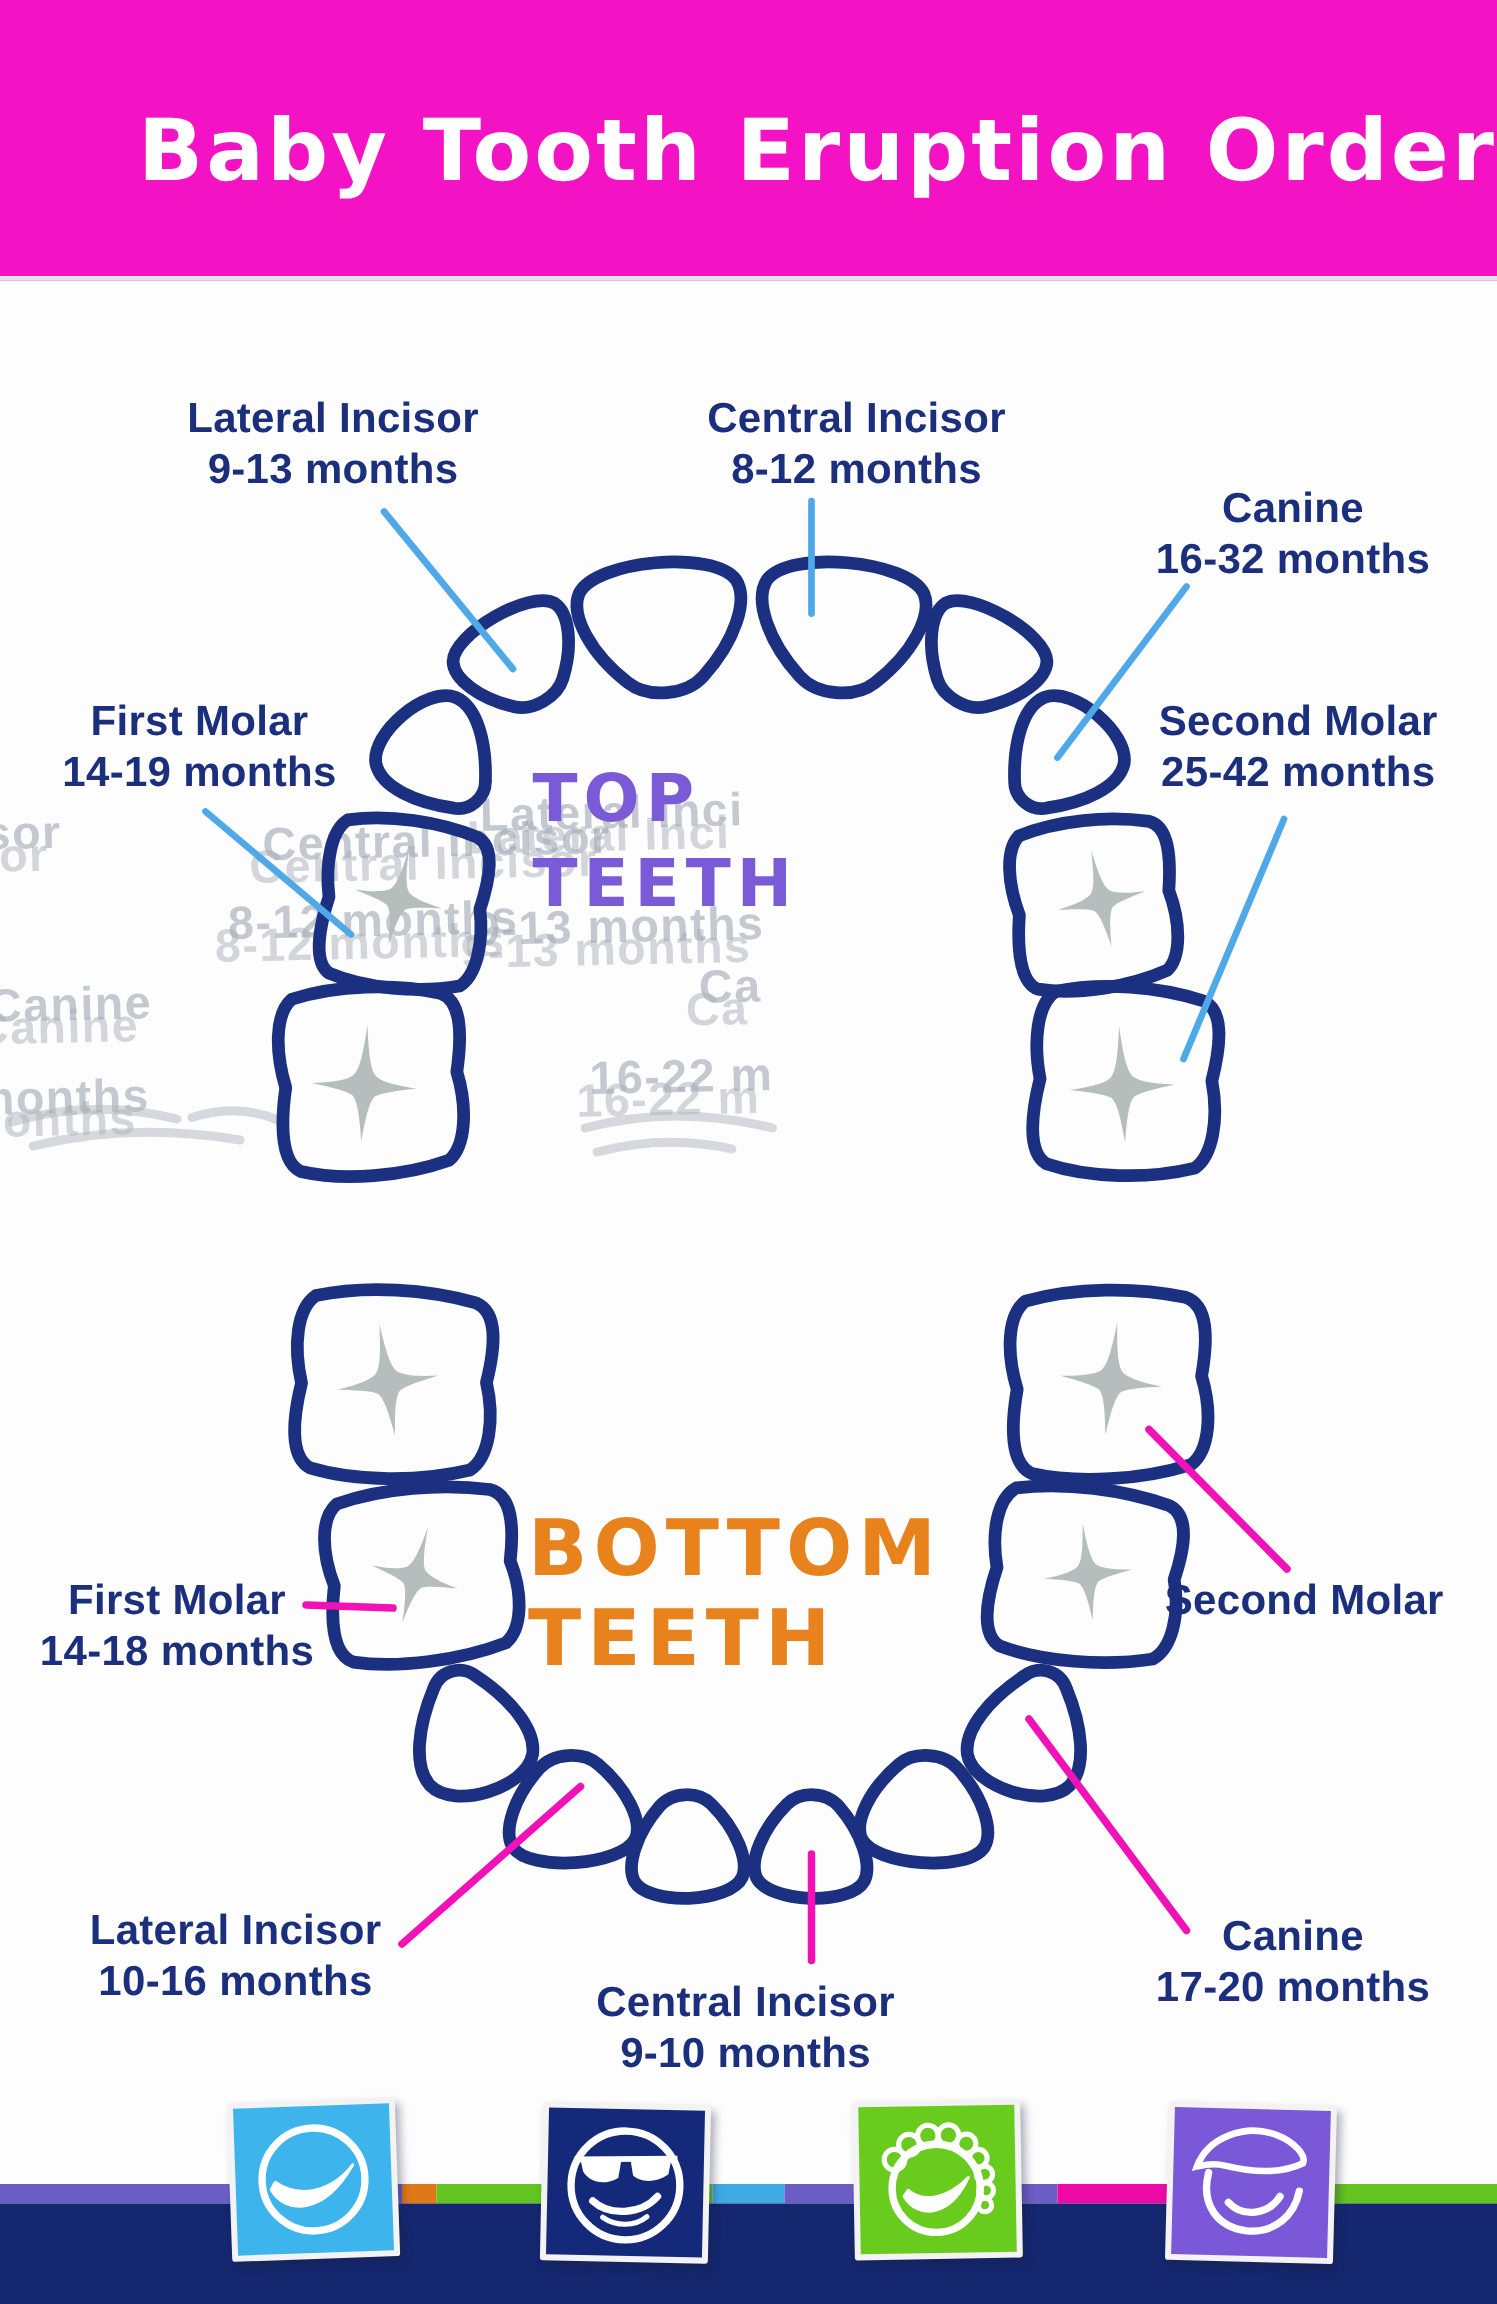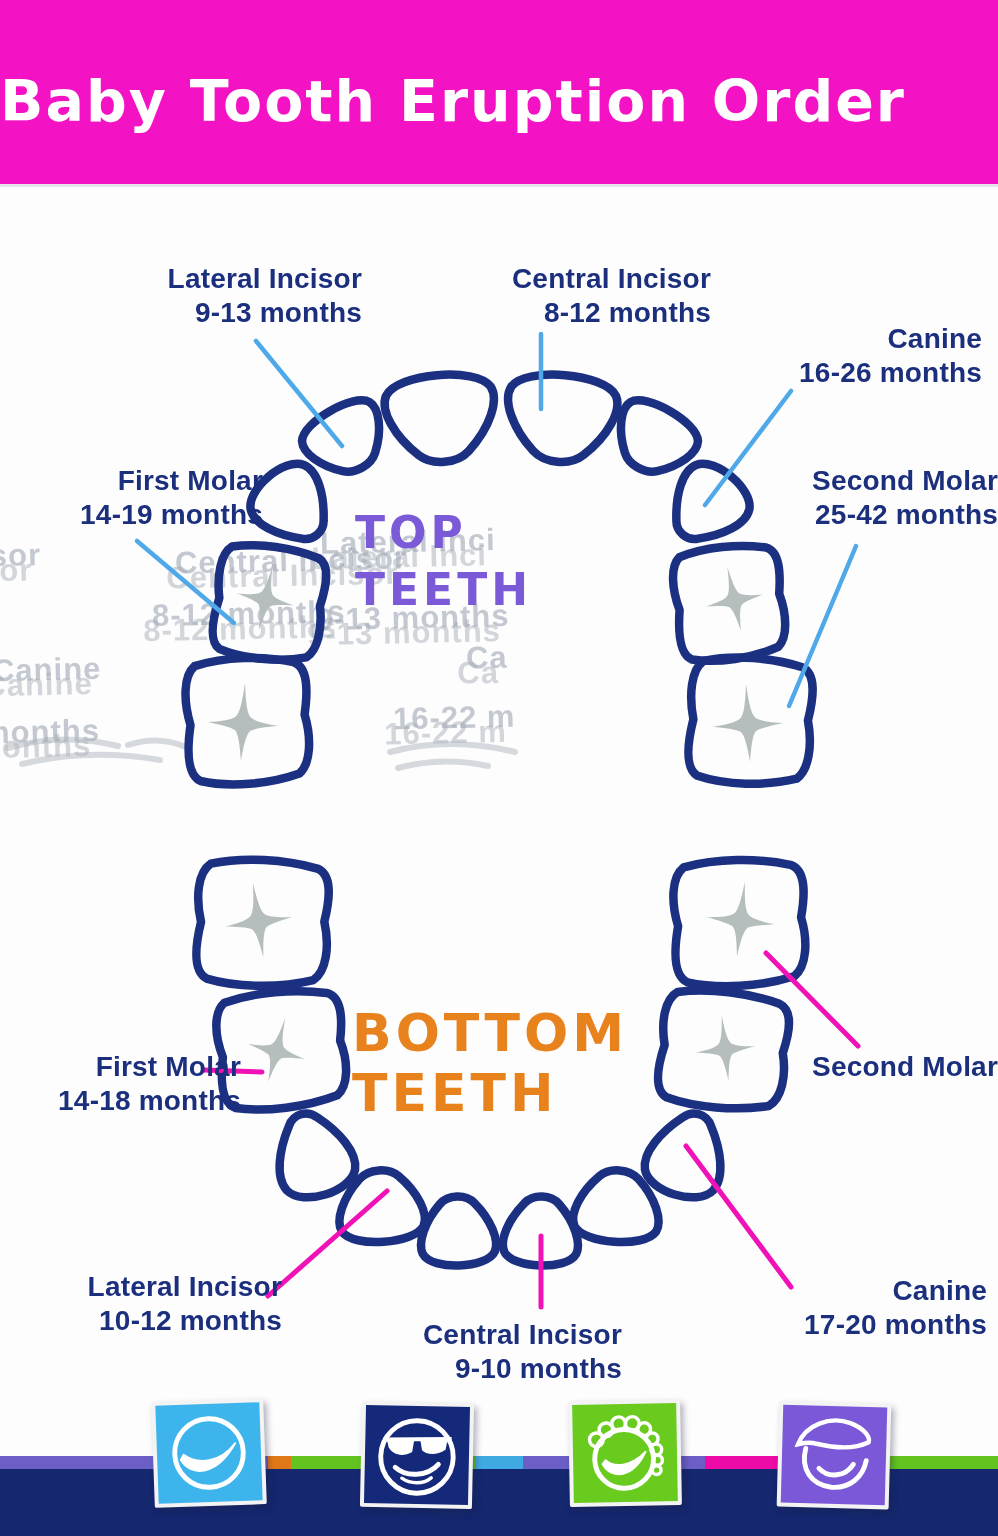--- a/index.html
+++ b/index.html
@@ -5,21 +5,21 @@
   html,body{margin:0;padding:0;background:#888;}
   .page{
     position:relative; width:998px; height:1536px; margin:0 auto;
     background:#FDFDFE; overflow:hidden;
     font-family:"Liberation Sans", sans-serif;
   }
   
   .header{
     position:absolute; left:0; top:0; width:998px; height:184px;
     background:var(--c-header_bg); border-bottom:3px solid #E4E4EA;
-    display:flex; align-items:center; justify-content:flex-start;
+    display:flex; align-items:center; justify-content:flex-end;
   }
   .header h1{
     margin:0; padding-top:18px;
     font-family:"DejaVu Sans", sans-serif;
     font-size:57px; font-weight:bold; letter-spacing:2px; color:#fff;
   }
   
   .ghost{
     position:absolute; z-index:1;
     font-size:31px; font-weight:bold; letter-spacing:1px;
@@ -29,21 +29,21 @@
   }
   
   .diagram{position:absolute; left:0; top:0; z-index:2;}
   .teeth{fill:none; stroke:var(--c-tooth_outline); stroke-width:8.5; stroke-linejoin:round;}
   .crosses{fill:var(--c-molar_cross); stroke:none;}
   .ghost-arcs{fill:none; stroke:#AFB7BD; stroke-width:6; opacity:.5; stroke-linecap:round;}
   .leaders-blue line{stroke:var(--c-leader_blue); stroke-width:4.5; stroke-linecap:round;}
   .leaders-magenta line{stroke:var(--c-leader_magenta); stroke-width:5; stroke-linecap:round;}
   
   .tooth-label{
-    position:absolute; z-index:3; text-align:right;
+    position:absolute; z-index:3; text-align:center;
     color:var(--c-label_navy); font-weight:bold;
     font-size:28px; line-height:34px; letter-spacing:.2px;
   }
   .arch-heading{
     position:absolute; z-index:3; text-align:left; width:300px;
     font-family:"DejaVu Sans", sans-serif; font-weight:bold;
   }
   .arch-heading.top{color:var(--c-top_heading); font-size:44px; line-height:57px; letter-spacing:4px;}
   .arch-heading.bottom{color:var(--c-bottom_heading); font-size:52px; line-height:60px; letter-spacing:4px;}
   
@@ -162,41 +162,41 @@
   <div class="tooth-label" style="left:82px;top:262px;width:280px">
     <div>Lateral Incisor</div>
     <div>9-13 months</div>
   </div>
   <div class="tooth-label" style="left:431px;top:262px;width:280px">
     <div>Central Incisor</div>
     <div>8-12 months</div>
   </div>
   <div class="tooth-label" style="left:742px;top:322px;width:240px">
     <div>Canine</div>
-    <div>16-26 months</div>
+    <div>16-32 months</div>
   </div>
   <div class="tooth-label" style="left:733px;top:464px;width:265px">
     <div>Second Molar</div>
     <div>25-42 months</div>
   </div>
   <div class="tooth-label" style="left:3px;top:464px;width:260px">
     <div>First Molar</div>
     <div>14-19 months</div>
   </div>
 
   <div class="tooth-label" style="left:-5px;top:1050px;width:246px">
     <div>First Molar</div>
     <div>14-18 months</div>
   </div>
   <div class="tooth-label" style="left:741px;top:1050px;width:257px">
     <div>Second Molar</div>
   </div>
   <div class="tooth-label" style="left:32px;top:1270px;width:250px">
     <div>Lateral Incisor</div>
-    <div>10-12 months</div>
+    <div>10-16 months</div>
   </div>
   <div class="tooth-label" style="left:372px;top:1318px;width:250px">
     <div>Central Incisor</div>
     <div>9-10 months</div>
   </div>
   <div class="tooth-label" style="left:737px;top:1274px;width:250px">
     <div>Canine</div>
     <div>17-20 months</div>
   </div>
 

